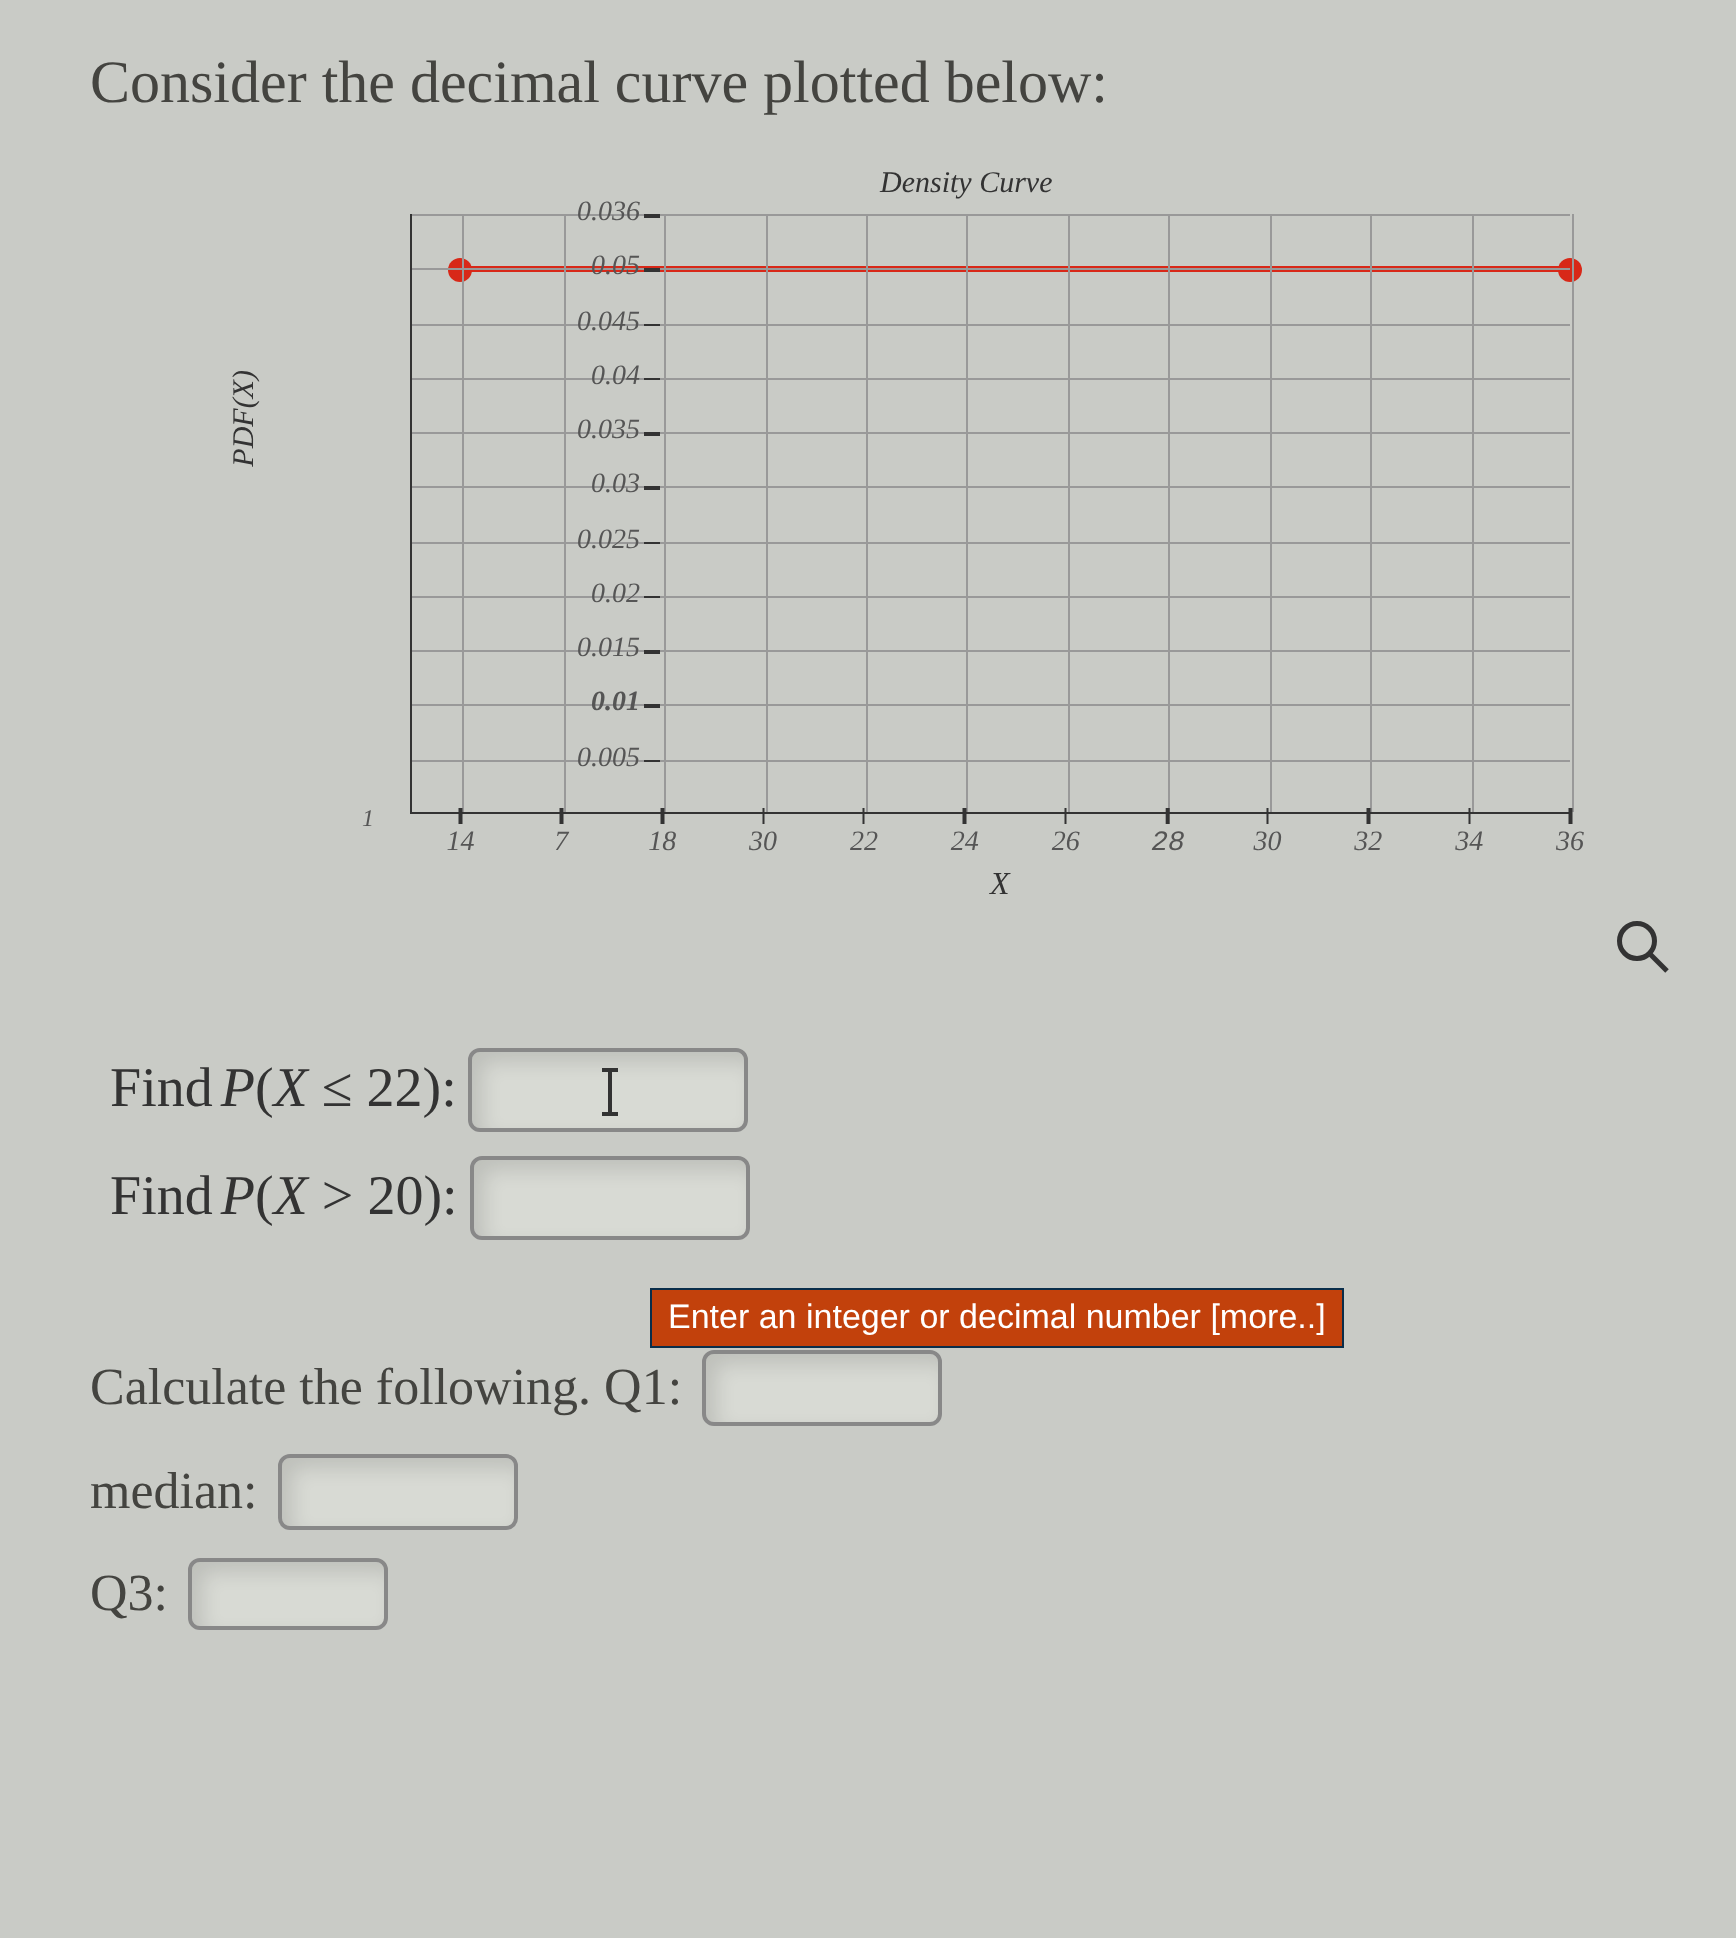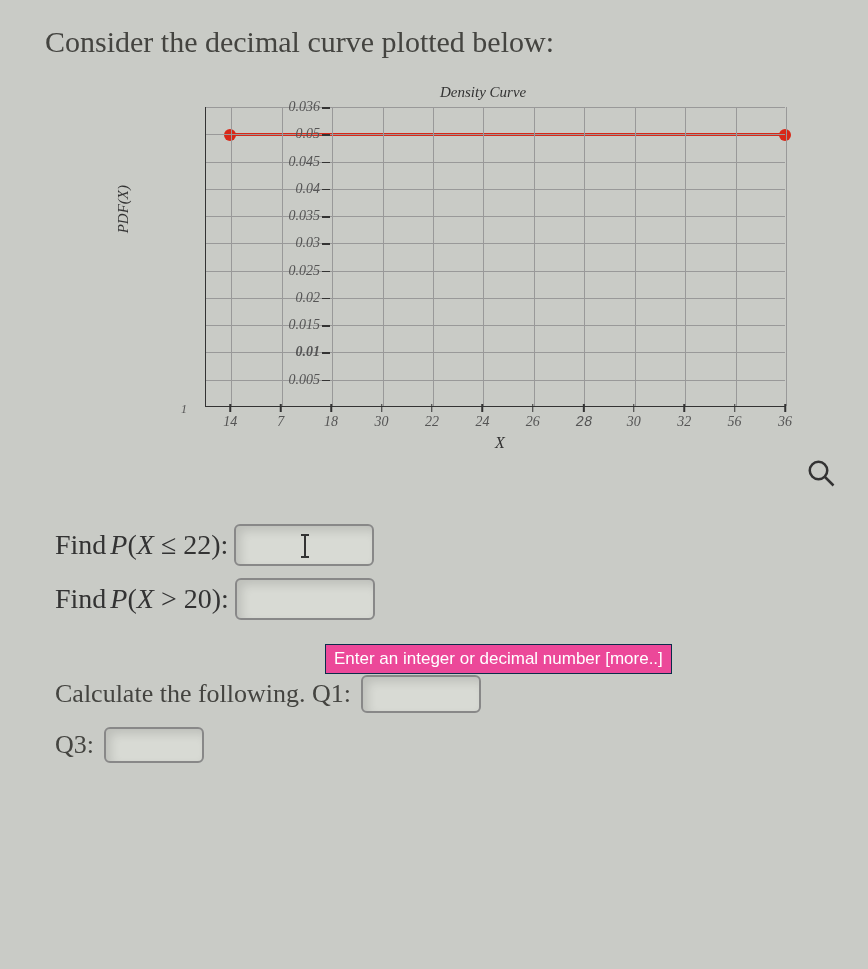--- a/index.html
+++ b/index.html
@@ -159,28 +159,28 @@
     width:8px;
     height:2px;
     background:#333;
   }
   .cursor::before { top:-2px; }
   .cursor::after { bottom:-2px; }
   .tooltip {
     position: absolute;
     left: 325px;
     top: 644px;
-    background: #ec4899;
+    background: #c2410c;
     color: #fff;
     font-family: Arial, sans-serif;
     font-size: 17px;
     padding: 4px 8px;
     border: 1px solid #0a2d4a;
   }
-  .calc-block { margin-top: 55px; margin-left: 10px; }
+  .calc-block { margin-top: 55px; }
   .calc-line {
     font-size: 26px;
     font-family: Georgia, 'Times New Roman', serif;
     color: #444440;
     margin-bottom: 14px;
     display: flex;
     align-items: center;
   }
   .axis-one {
     position:absolute;
@@ -241,21 +241,21 @@
 <div class="x-tick-label" style="left: 125.217px;">14</div>
     <div class="x-tick-label" style="left: 175.652px;">7</div>
     <div class="x-tick-label" style="left: 226.087px;">18</div>
     <div class="x-tick-label" style="left: 276.522px;">30</div>
     <div class="x-tick-label" style="left: 326.957px;">22</div>
     <div class="x-tick-label" style="left: 377.391px;">24</div>
     <div class="x-tick-label" style="left: 427.826px;">26</div>
     <div class="x-tick-label" style="left: 479px; font-family: Liberation Mono, monospace;">28</div>
     <div class="x-tick-label" style="left: 528.696px;">30</div>
     <div class="x-tick-label" style="left: 579.13px; font-style: italic;">32</div>
-    <div class="x-tick-label" style="left: 629.565px;">56</div>
+    <div class="x-tick-label" style="left: 629.565px;">34</div>
     <div class="x-tick-label" style="left: 680px;">36</div>
     <div class="y-tick-label" style="top: 290.727px;">0.005</div>
     <div class="y-tick-label" style="top: 263.455px; font-weight: bold;">0.01</div>
     <div class="y-tick-label" style="top: 236.182px;">0.015</div>
     <div class="y-tick-label" style="top: 208.909px;">0.02</div>
     <div class="y-tick-label" style="top: 181.636px;">0.025</div>
     <div class="y-tick-label" style="top: 154.364px;">0.03</div>
     <div class="y-tick-label" style="top: 127.091px;">0.035</div>
     <div class="y-tick-label" style="top: 99.8182px;">0.04</div>
     <div class="y-tick-label" style="top: 72.5455px;">0.045</div>
@@ -286,16 +286,20 @@
 </div>
 
 <div class="tooltip">Enter an integer or decimal number [more..]</div>
 
 <div class="calc-block">
   <div class="calc-line">
     <span>Calculate the following. Q1:</span>
     <span class="answer-input small" style="margin-left:10px"></span>
   </div>
   <div class="calc-line">
+    <span>median:</span>
+    <span class="answer-input small" style="margin-left:10px"></span>
+  </div>
+  <div class="calc-line">
     <span>Q3:</span>
     <span class="answer-input xs" style="margin-left:10px"></span>
   </div>
 </div>
 
 </body></html>

